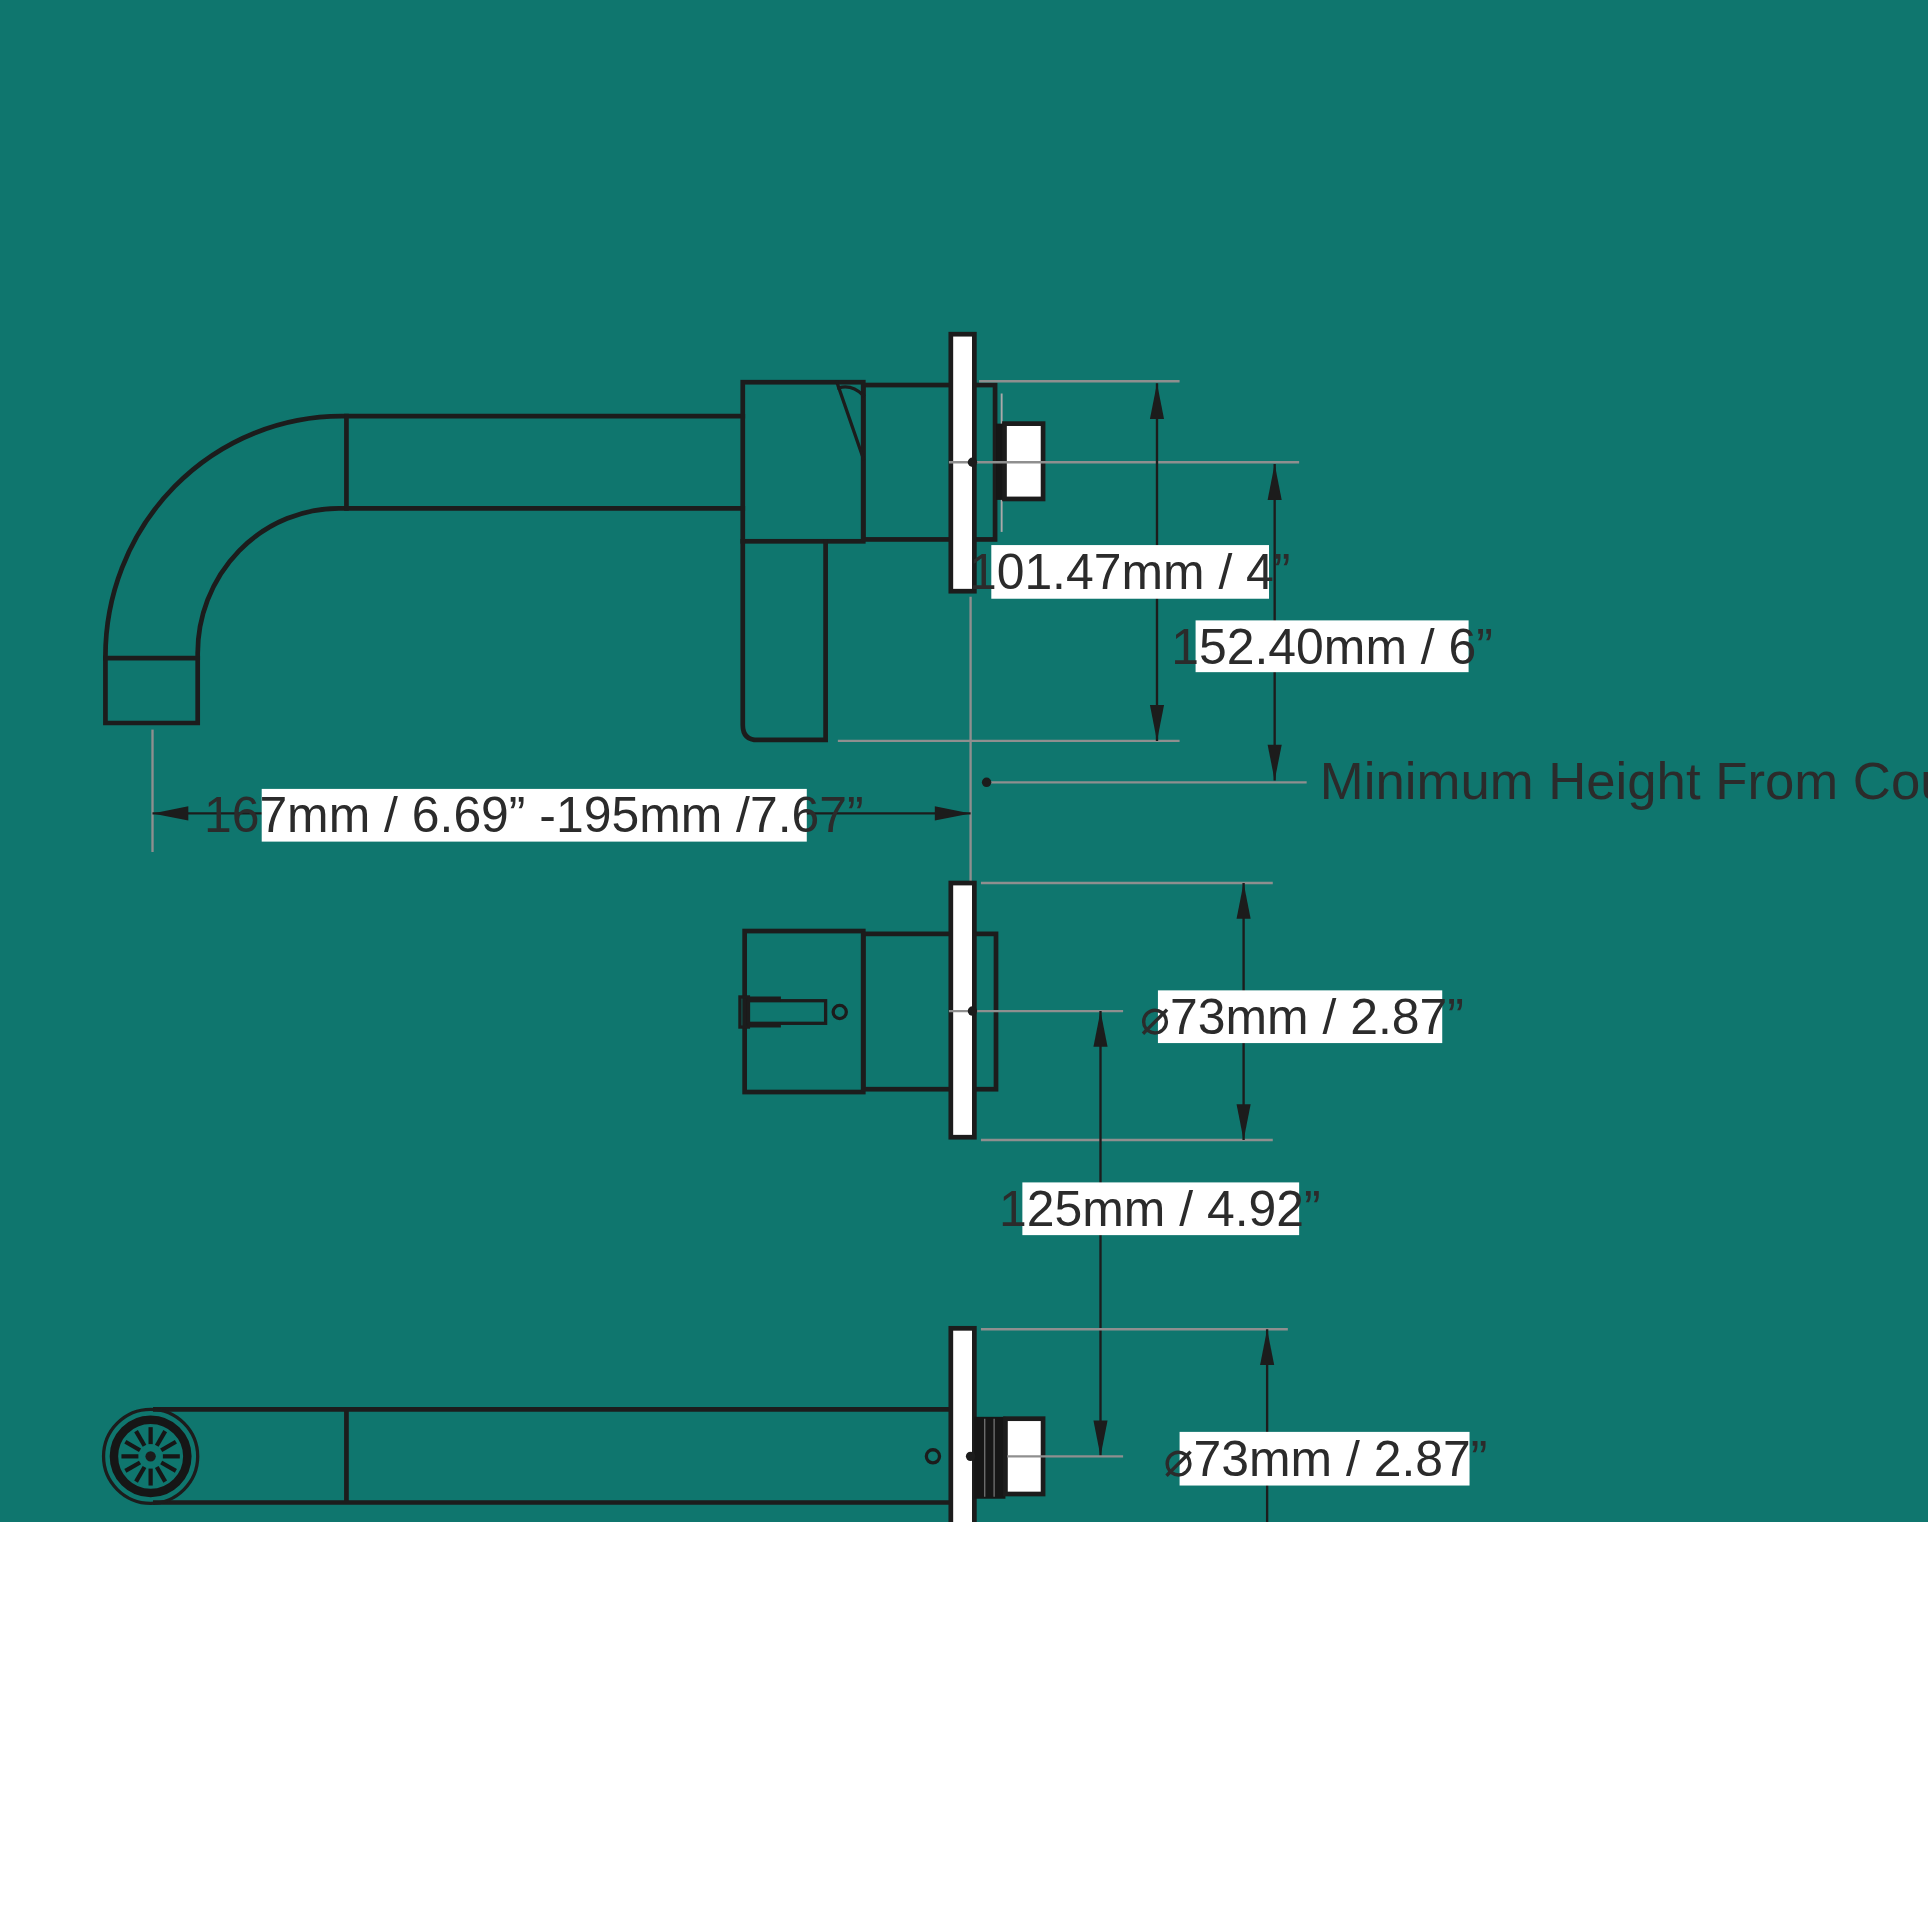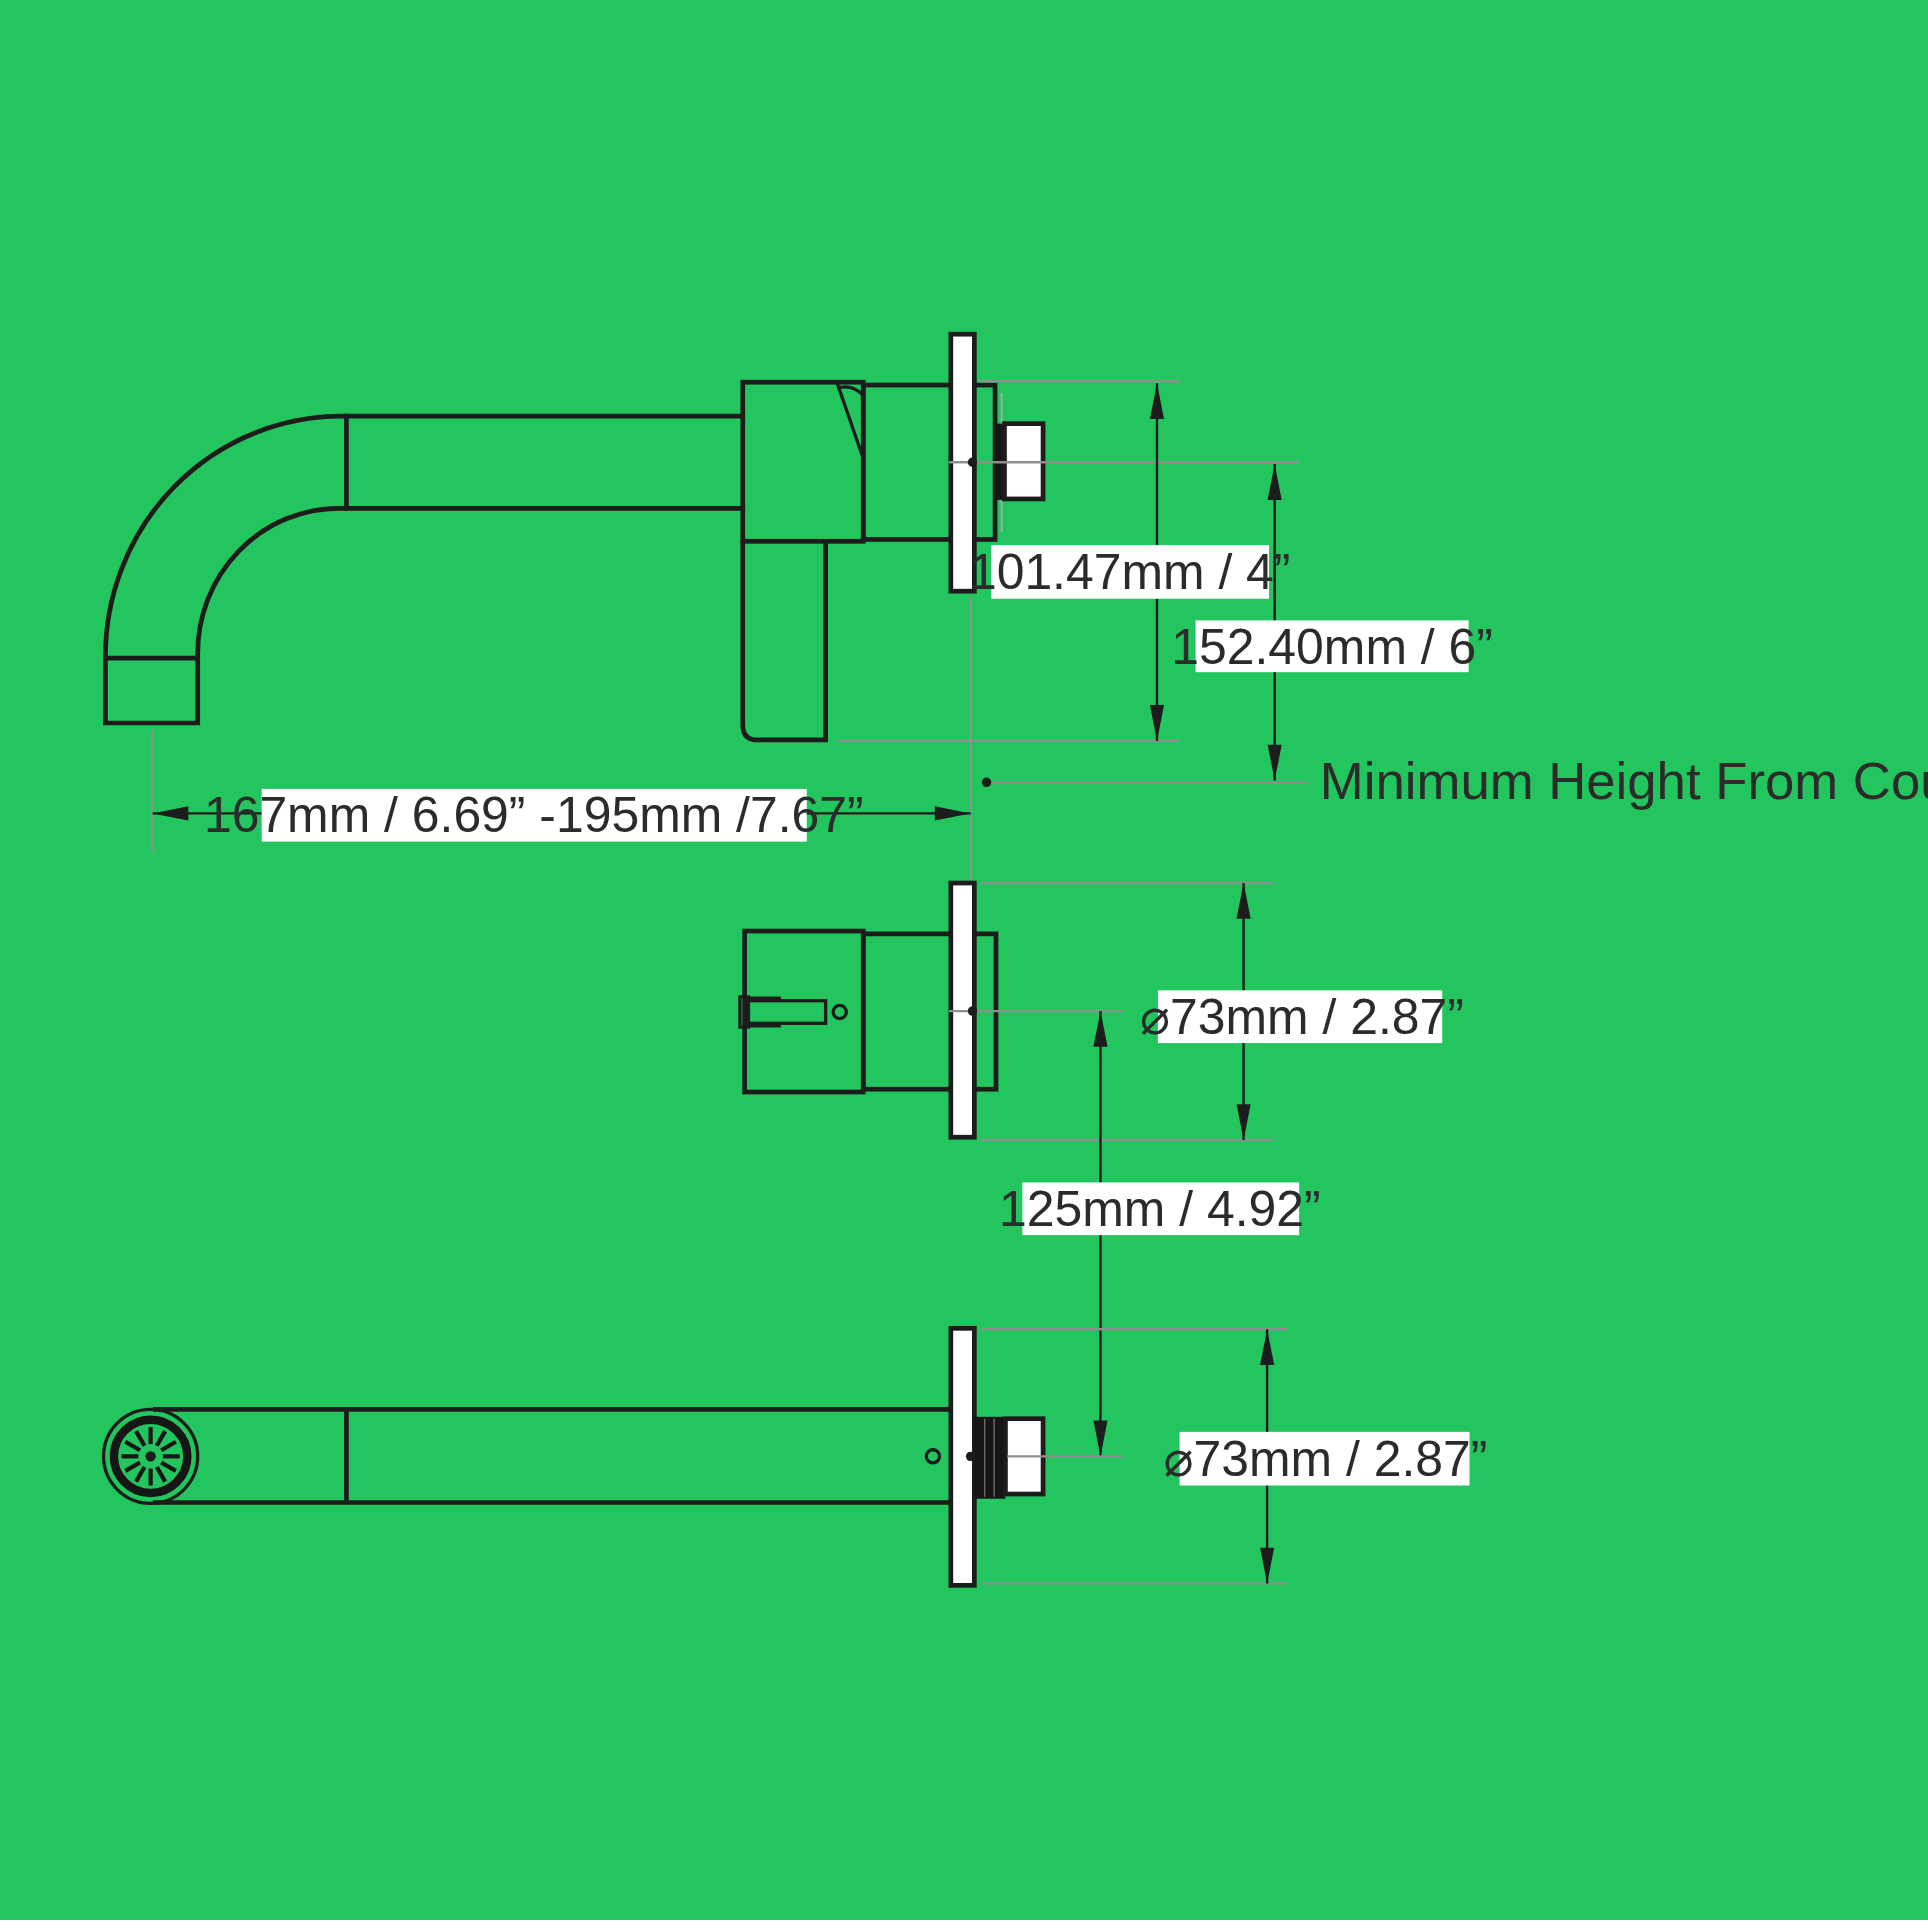--- a/index.html
+++ b/index.html
@@ -1,16 +1,16 @@
 <!DOCTYPE html>
 <html style="font-size:15px"><head>
 <meta charset="utf-8">
 <style>
   html,body{margin:0;padding:0;background:#ffffff;}
-  .page{position:relative;width:1928px;height:1920px;background:#22c55e;overflow:hidden;}
+  .page{position:relative;width:1928px;height:1522px;background:#0f766e;overflow:hidden;}
   svg{position:absolute;left:0;top:0;}
   .ol{stroke:#1c1c1c;stroke-width:5;fill:none;stroke-linecap:square;}
   .ol-thin{stroke:#1c1c1c;stroke-width:3.5;fill:none;stroke-linecap:square;}
   .white{fill:#ffffff;}
   .ext{stroke:#8f8f8f;stroke-width:2.5;fill:none;}
   .ext-light{stroke:#aaaaaa;stroke-width:2;fill:none;}
   .dim{stroke:#1c1c1c;stroke-width:2.5;fill:none;}
   .arrow{fill:#1c1c1c;stroke:none;}
   .dot{fill:#1c1c1c;stroke:none;}
   .threads{fill:#161616;stroke:none;}

